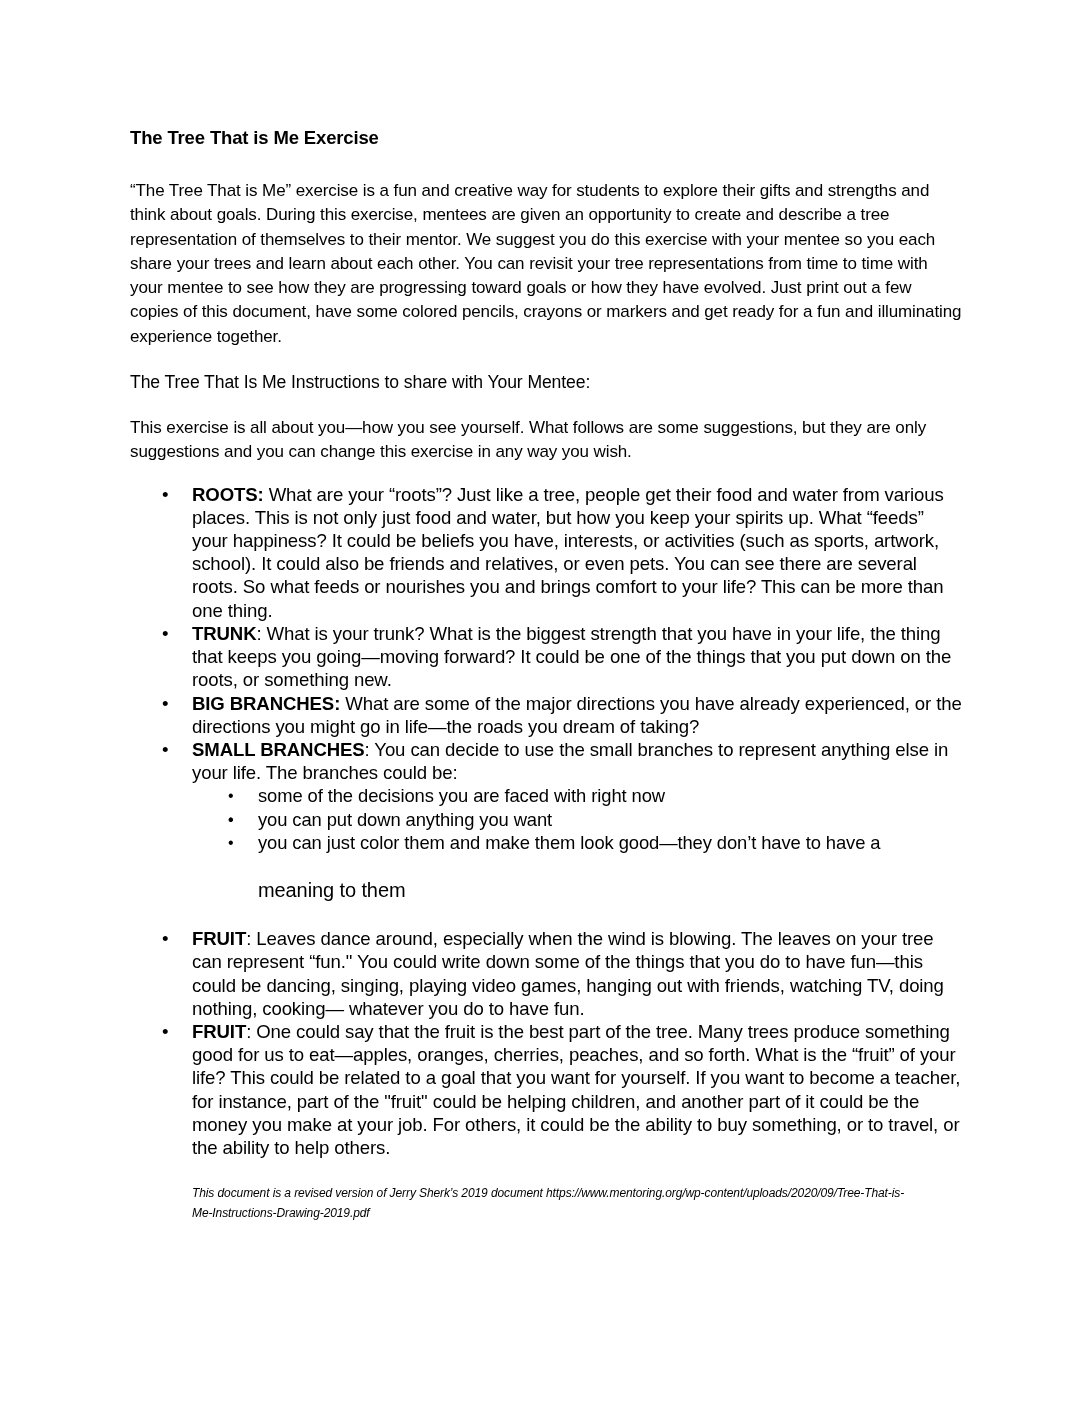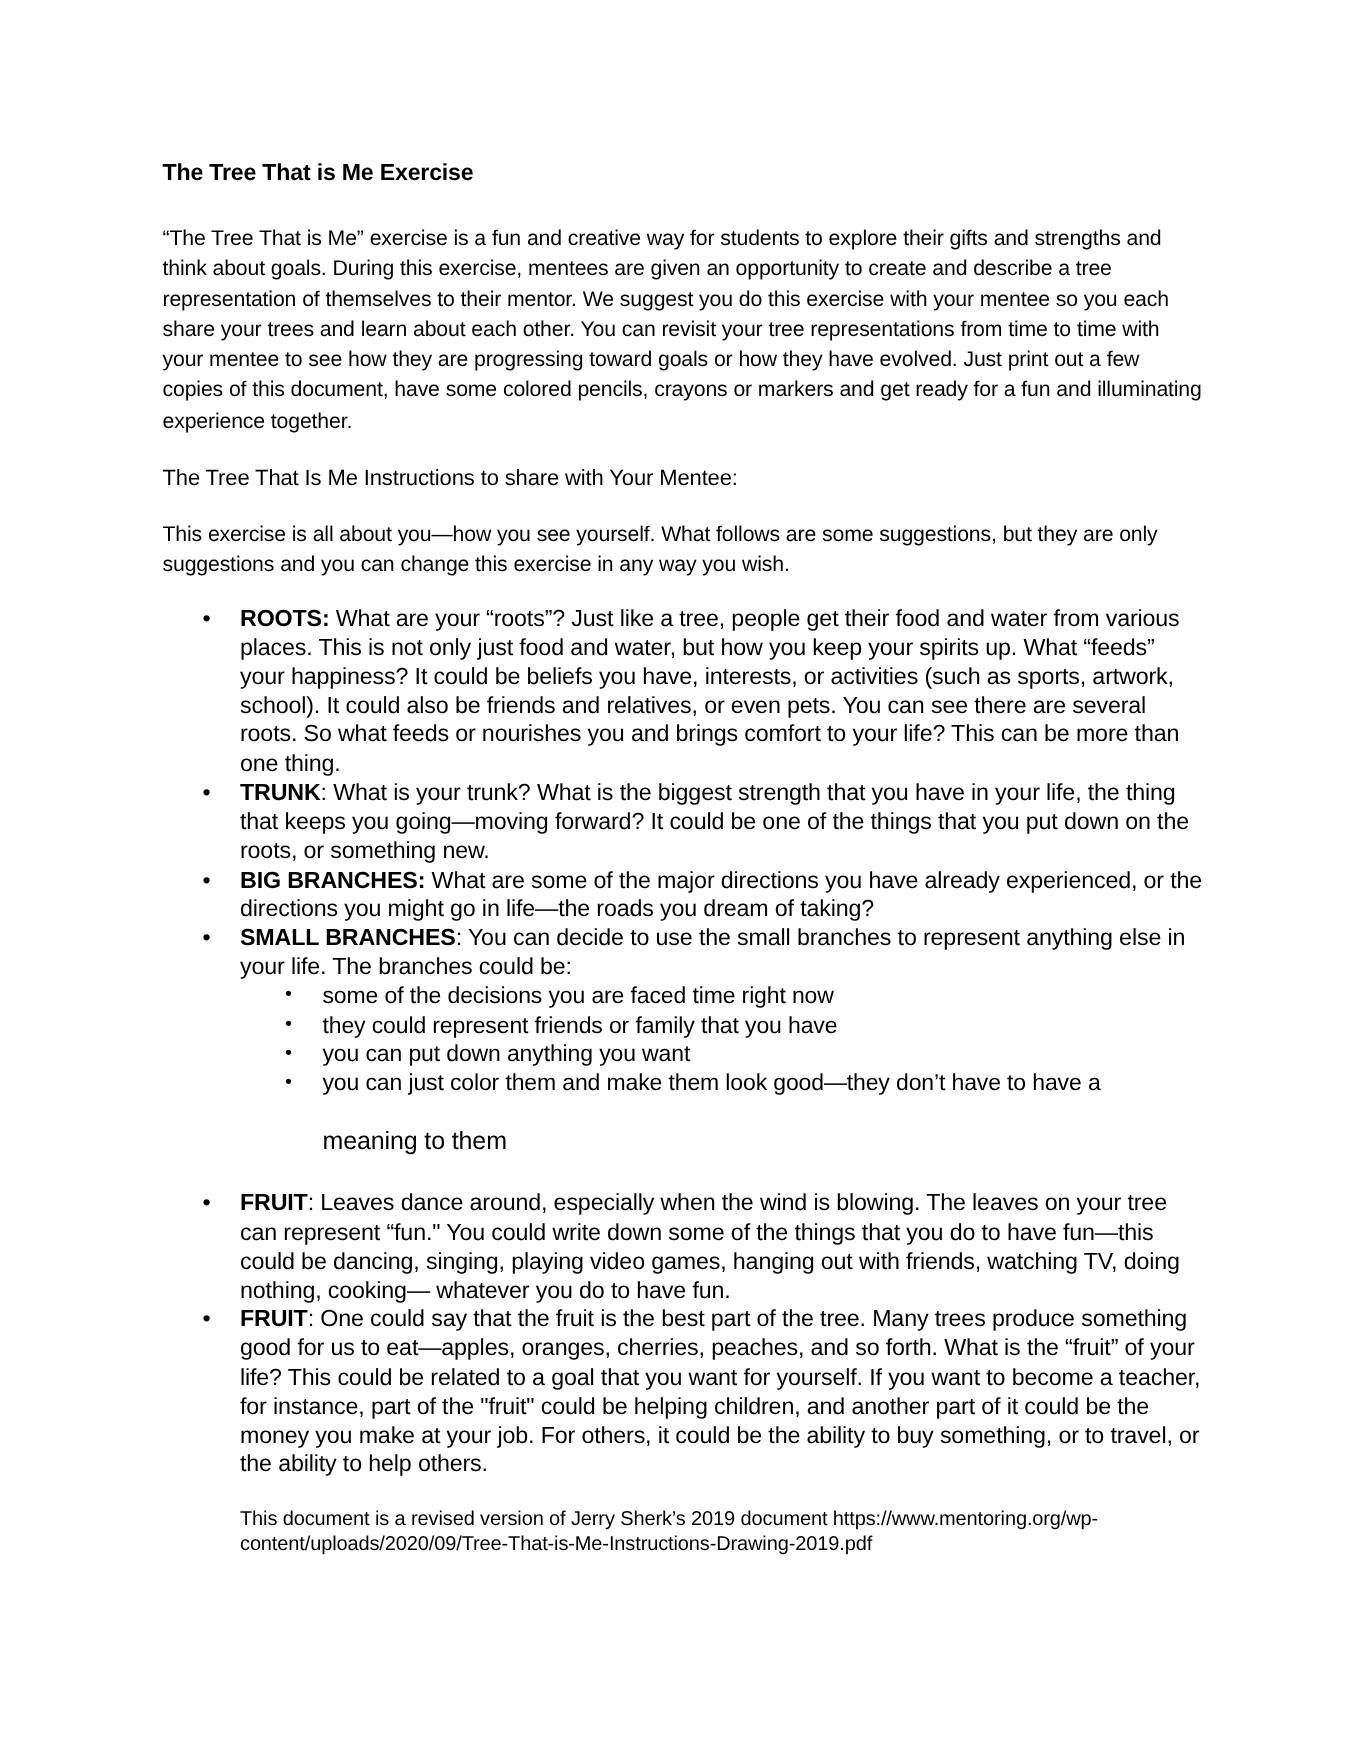--- a/index.html
+++ b/index.html
@@ -100,24 +100,25 @@
   .sub-tail {
     margin-left: 66px;
     font-size: 20px;
     line-height: 23.2px;
     letter-spacing: -0.1px;
   }
   .gap-blank { height: 25px; }
   .footer {
     margin-left: 62px;
     margin-top: 24px;
-    font-size: 16px;
+    font-size: 12px;
     line-height: 20px;
     letter-spacing: -0.1px;
     width: 718px;
+    font-style: italic;
   }
 </style>
 </head>
 <body>
 
 <div class="page">
   <div class="content">
 
     <h1 class="doc-title">The Tree That is Me Exercise</h1>
 
@@ -152,25 +153,24 @@
         <span class="lead">BIG BRANCHES:</span><span> What are some of the major directions you have already experienced, or the directions you might go in life—the roads you dream of taking?</span>
       </li>
 
       <li>
         <span class="bullet">•</span>
         <span class="lead">SMALL BRANCHES</span><span>: You can decide to use the small branches to represent anything else in your life.  The branches could be:</span>
 
         <ul class="lvl2">
           <li>
             <span class="bullet">•</span>
-            <span>some of the decisions you are faced time right now</span>
-          </li>
-          <li>
-            <span class="bullet">•</span>
-            <span>they could represent friends or family that you have</span>
+            <span>some of the decisions you are faced with right now</span>
+          </li>
+          <li>
+            <span class="bullet">•</span>
           </li>
           <li>
             <span class="bullet">•</span>
             <span>you can put down anything you want</span>
           </li>
           <li>
             <span class="bullet">•</span>
             <span>you can just color them and make them look good—they don’t have to have a</span>
           </li>
         </ul>

